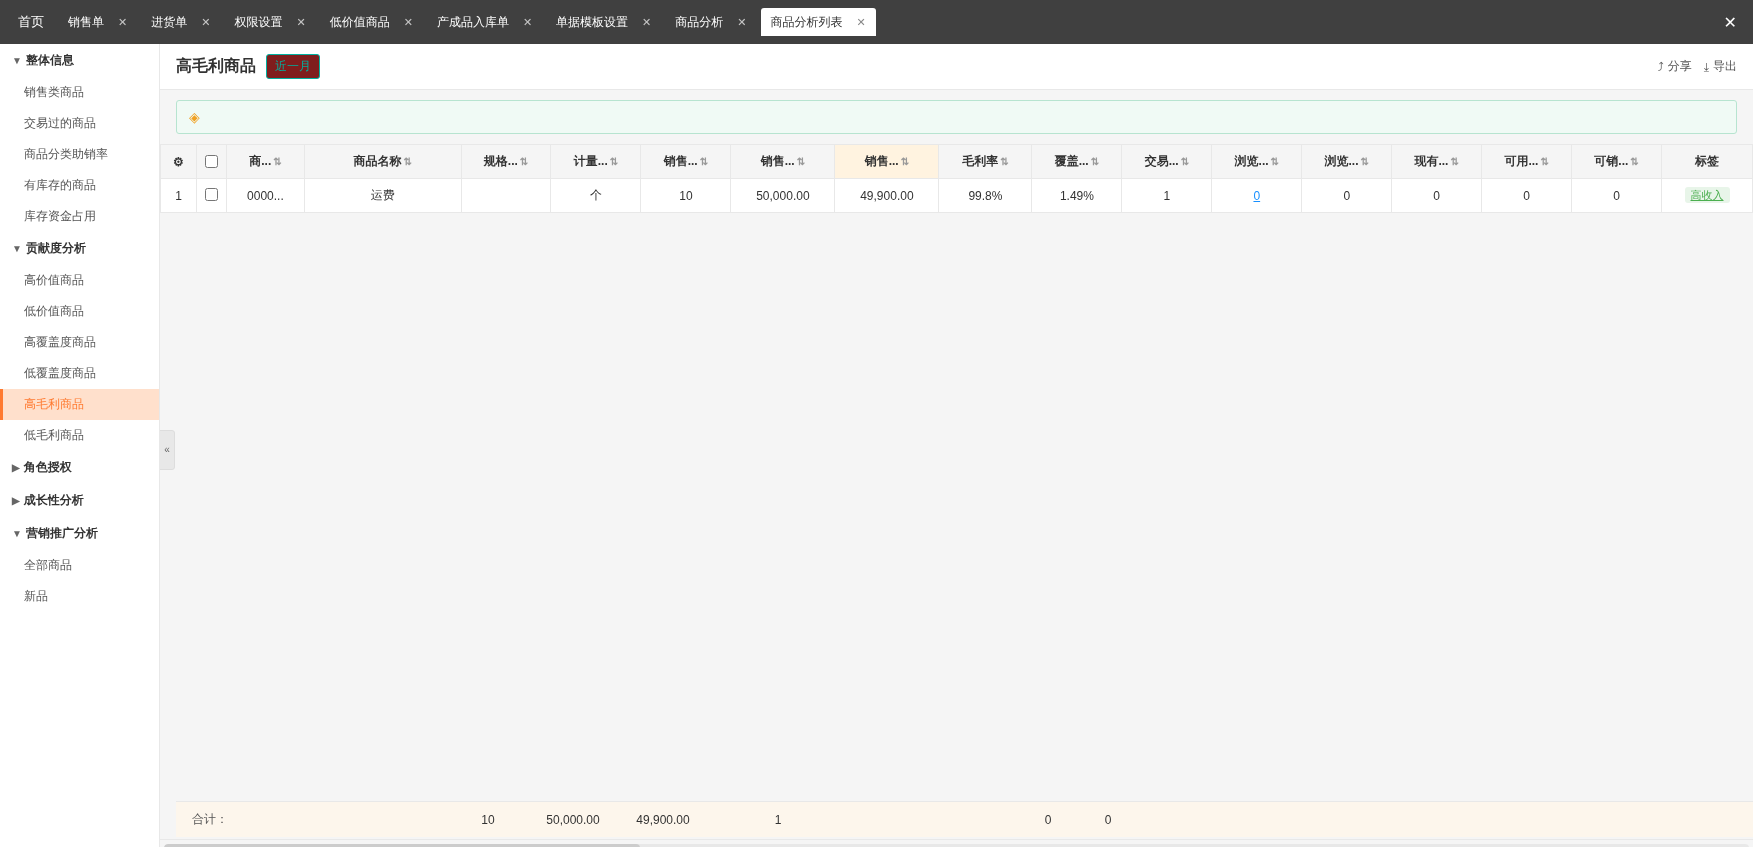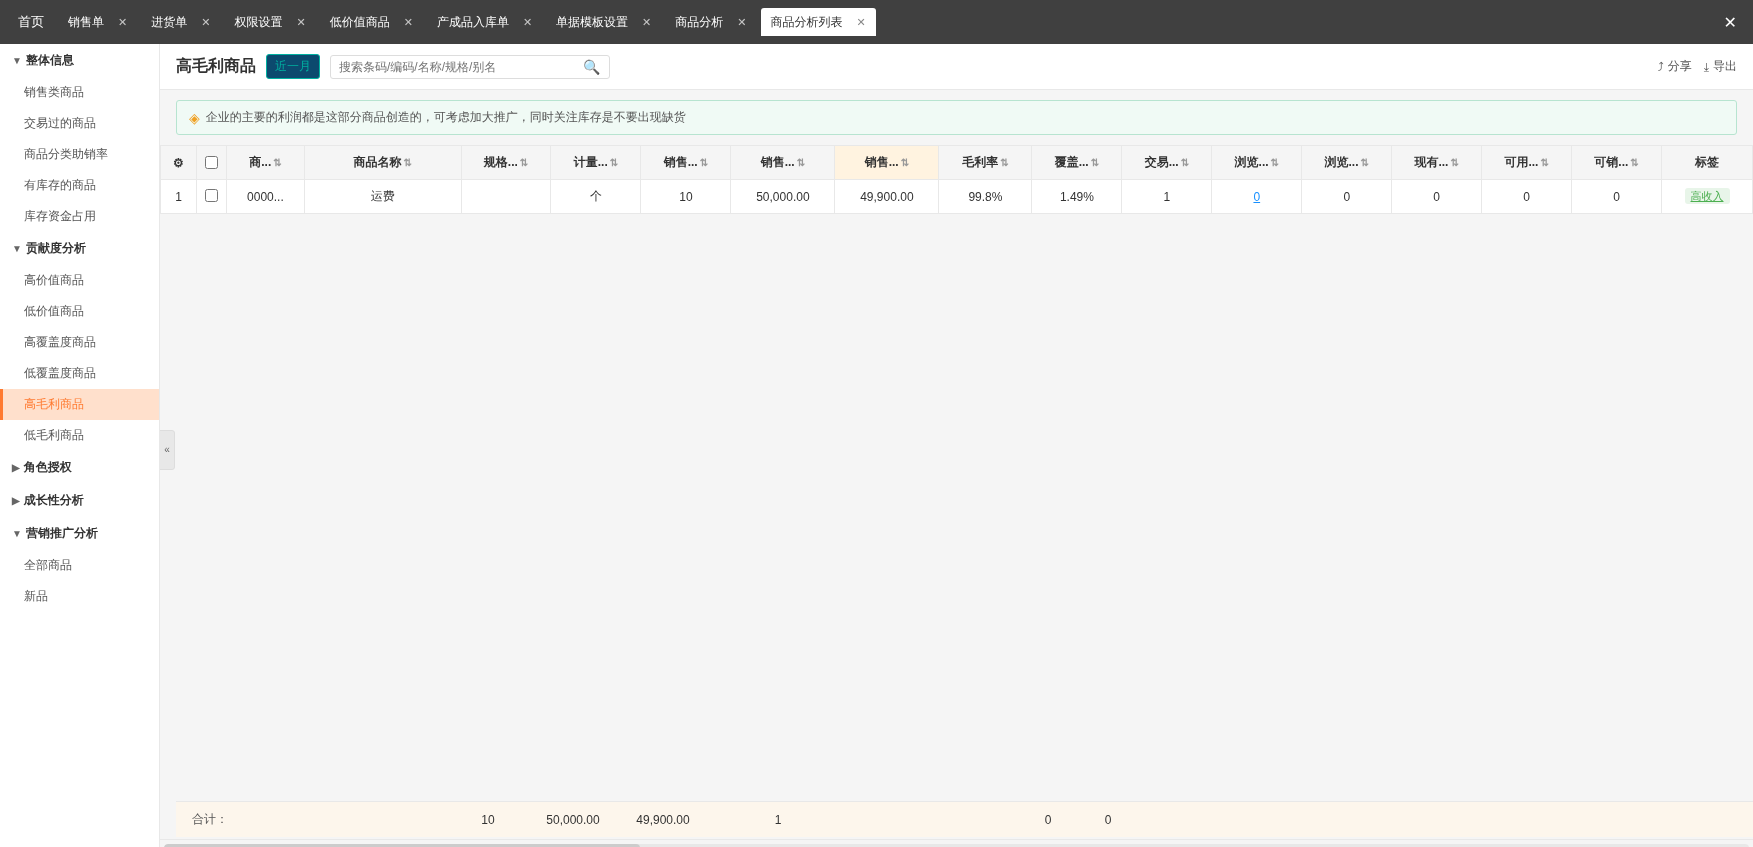--- a/index.html
+++ b/index.html
@@ -85,21 +85,21 @@
       background: #fff;
       border-bottom: 1px solid #e8e8e8;
       gap: 10px;
     }
     .content-title {
       font-size: 16px;
       font-weight: bold;
       color: #333;
     }
     .time-filter-btn {
-      background: #0c4a6e;
+      background: #7f1d1d;
       border: 1px solid #00b0a0;
       color: #00b0a0;
       padding: 3px 8px;
       border-radius: 3px;
       cursor: pointer;
       font-size: 12px;
     }
     .search-box {
       display: flex;
       align-items: center;
@@ -355,39 +355,34 @@
     <div class="sidebar-item">新品</div>
   </div>
 
   <div class="content-area">
 
     <div class="collapse-btn">«</div>
 
     <div class="content-header">
       <span class="content-title">高毛利商品</span>
       <button class="time-filter-btn">近一月</button>
-      <div class="search-box">
-        <input type="text" placeholder="搜索条码/编码/名称/规格/别名" style="">
-        <span style="color:#999;font-size:14px;">🔍</span>
-      </div>
       <div class="header-actions">
         <div class="action-btn">
           <span>⤴</span>
           <span>分享</span>
         </div>
         <div class="action-btn">
           <span>⤓</span>
           <span>导出</span>
         </div>
       </div>
     </div>
 
     <div class="info-banner">
       <span class="info-icon">◈</span>
-      <span>企业的主要的利润都是这部分商品创造的，可考虑加大推广，同时关注库存是不要出现缺货</span>
     </div>
 
     <div class="table-container">
       <table>
         <thead>
           <tr>
             <th style="width:36px;">
               <div class="th-inner">⚙</div>
             </th>
             <th class="checkbox-cell" style="width:30px;">

